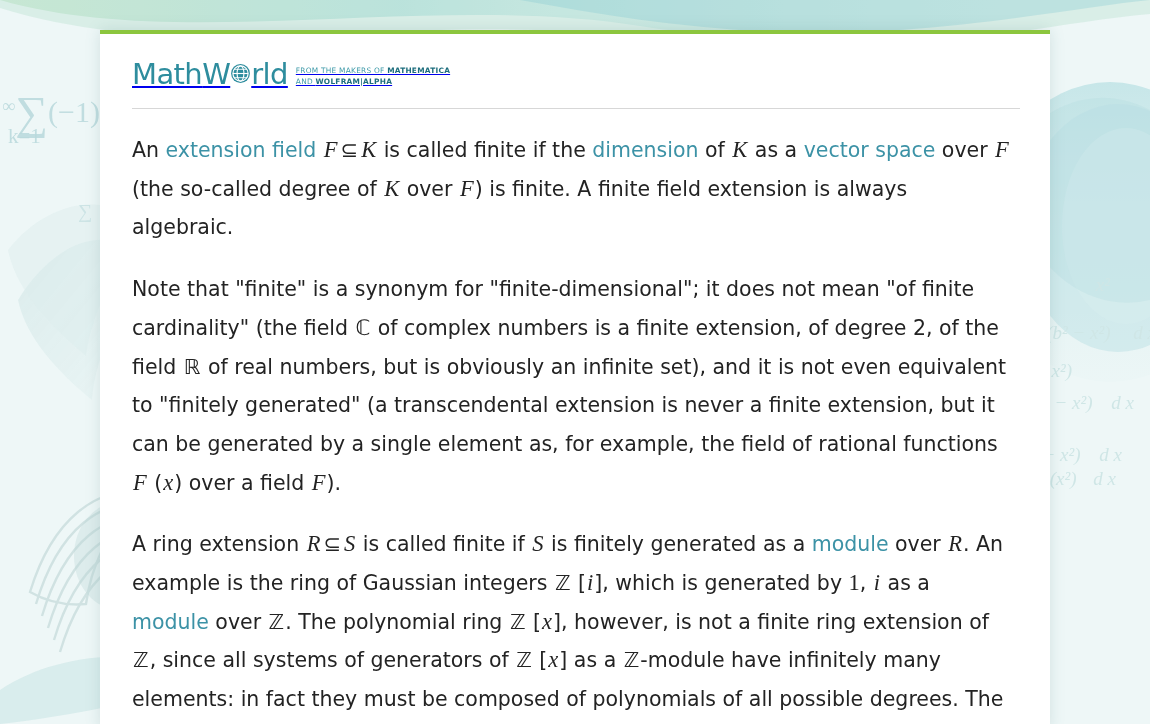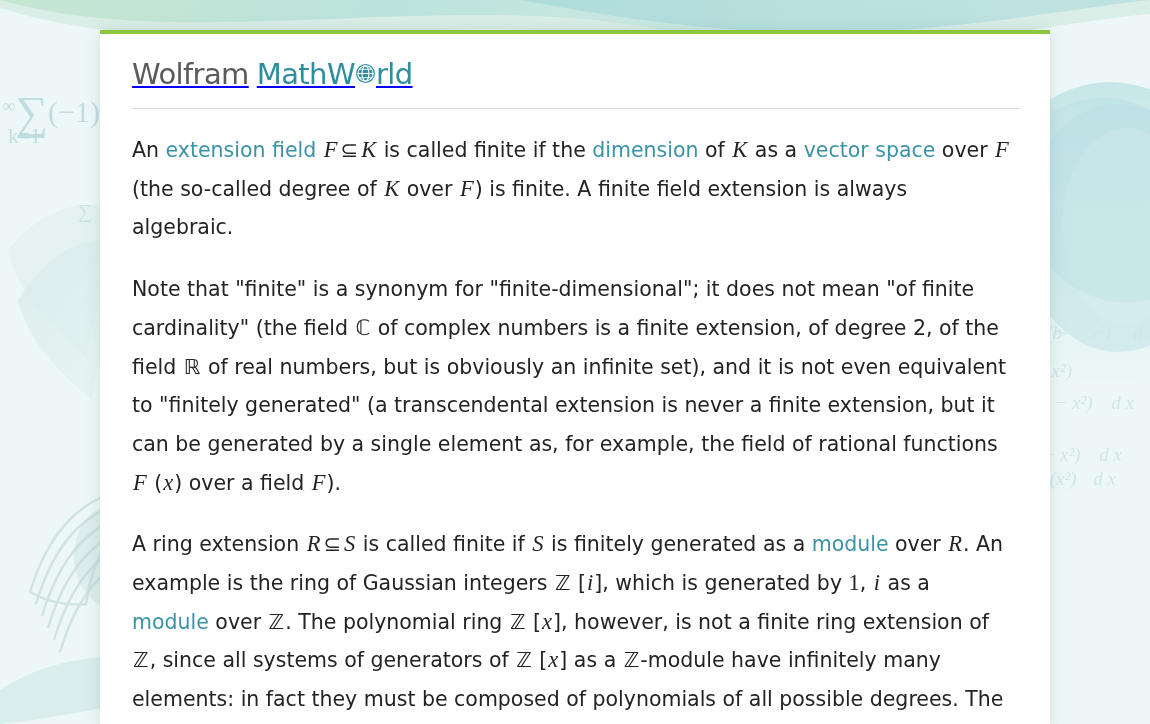--- a/index.html
+++ b/index.html
@@ -204,36 +204,39 @@
   <div class="bg-int" style="top:468px; right:34px;">
     <span>(x²)</span>
     <span style="padding-left:12px">d x</span>
   </div>
 </div>
 
 <div id="page-card">
   <div id="card-inner">
 
     <a id="site-logo" href="#">
-      <span id="logo-wolfram">Wolfram</span>
       <span id="logo-mathworld">
         <span>Math</span>
           <span>W</span>
           <span class="globe-o">
           <svg width="21" height="21" viewBox="0 0 21 21" xmlns="http://www.w3.org/2000/svg">
             <circle cx="10.5" cy="10.5" r="9.4" fill="#2e8d9e"></circle>
             <circle cx="10.5" cy="10.5" r="7.6" fill="none" stroke="#ffffff" stroke-width="1.2"></circle>
             <ellipse cx="10.5" cy="10.5" rx="3.4" ry="7.6" fill="none" stroke="#ffffff" stroke-width="1.1"></ellipse>
             <line x1="2.9" y1="10.5" x2="18.1" y2="10.5" stroke="#ffffff" stroke-width="1.1"></line>
             <line x1="4.3" y1="6.3" x2="16.7" y2="6.3" stroke="#ffffff" stroke-width=".9"></line>
             <line x1="4.3" y1="14.7" x2="16.7" y2="14.7" stroke="#ffffff" stroke-width=".9"></line>
           </svg>
         </span>
           <span>rld</span>
       </span>
+      <span id="logo-tagline">
+        <span><span>From the makers of </span><b>Mathematica</b></span><br>
+        <span><span>and </span><b>Wolfram|Alpha</b></span>
+      </span>
     </a>
 
     <div id="title-rule"></div>
 
     <div id="article">
         <p class="para"><span>An </span><a class="xref" href="#">extension field</a><span> </span><span class="mi">F</span><span class="mop">⊆</span><span class="mi">K</span><span> is called finite if the </span><a class="xref" href="#">dimension</a><span> of </span><span class="mi">K</span><span> as a </span><a class="xref" href="#">vector space</a><span> over </span><span class="mi">F</span><span> (the so-called degree of </span><span class="mi">K</span><span> over </span><span class="mi">F</span><span>) is finite. A finite field extension is always algebraic.</span></p>
         <p class="para"><span>Note that "finite" is a synonym for "finite-dimensional"; it does not mean "of finite cardinality" (the field </span><span class="bb">ℂ</span><span> of complex numbers is a finite extension, of degree 2, of the field </span><span class="bb">ℝ</span><span> of real numbers, but is obviously an infinite set), and it is not even equivalent to "finitely generated" (a transcendental extension is never a finite extension, but it can be generated by a single element as, for example, the field of rational functions </span><span class="mi">F</span><span> (</span><span class="mi">x</span><span>) over a field </span><span class="mi">F</span><span>).</span></p>
         <p class="para"><span>A ring extension </span><span class="mi">R</span><span class="mop">⊆</span><span class="mi">S</span><span> is called finite if </span><span class="mi">S</span><span> is finitely generated as a </span><a class="xref" href="#">module</a><span> over </span><span class="mi">R</span><span>. An example is the ring of Gaussian integers </span><span class="bb">ℤ</span><span> [</span><span class="mi">i</span><span>], which is generated by </span><span class="mn">1</span><span>, </span><span class="mi">i</span><span> as a </span><a class="xref" href="#">module</a><span> over </span><span class="bb">ℤ</span><span>. The polynomial ring </span><span class="bb">ℤ</span><span> [</span><span class="mi">x</span><span>], however, is not a finite ring extension of </span><span class="bb">ℤ</span><span>, since all systems of generators of </span><span class="bb">ℤ</span><span> [</span><span class="mi">x</span><span>] as a </span><span class="bb">ℤ</span><span>-module have infinitely many elements: in fact they must be composed of polynomials of all possible degrees. The simplest generating set is the sequence </span></p>
       </div>
 

